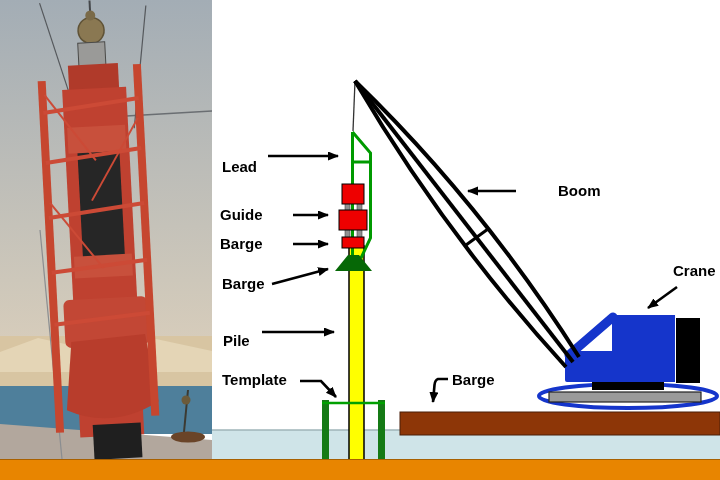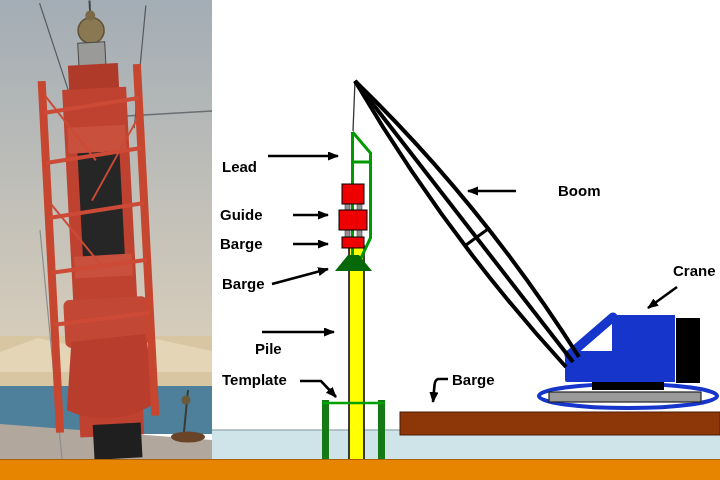--- a/index.html
+++ b/index.html
@@ -11,21 +11,21 @@
     font-family:"DejaVu Sans",sans-serif;font-weight:800;font-size:38px;
     color:#2323cf;text-shadow:3px 3px 0 #000;letter-spacing:1px;
   }
   .lbl{
     position:absolute;font-weight:bold;font-size:15px;color:#000;white-space:nowrap;
   }
   .lbl-lead{left:222px;top:147px;margin-top:11px;}
   .lbl-hammer{left:220px;top:206px;}
   .lbl-helmet{left:220px;top:235px;}
   .lbl-guide{left:222px;top:275px;}
-  .lbl-pile{left:223px;top:340px;margin-left:32px;}
+  .lbl-pile{left:223px;top:332px;}
   .lbl-template{left:222px;top:371px;}
   .lbl-boom{left:528px;top:182px;margin-left:30px;}
   .lbl-crane{left:658px;top:262px;margin-left:15px;}
   .lbl-barge{left:452px;top:371px;}
   .footer-bar{
     position:absolute;left:0;top:459px;width:720px;height:21px;
     background:#e88500;border-top:1px solid rgba(90,50,0,.45);box-sizing:border-box;
   }
 </style>
 </head>

